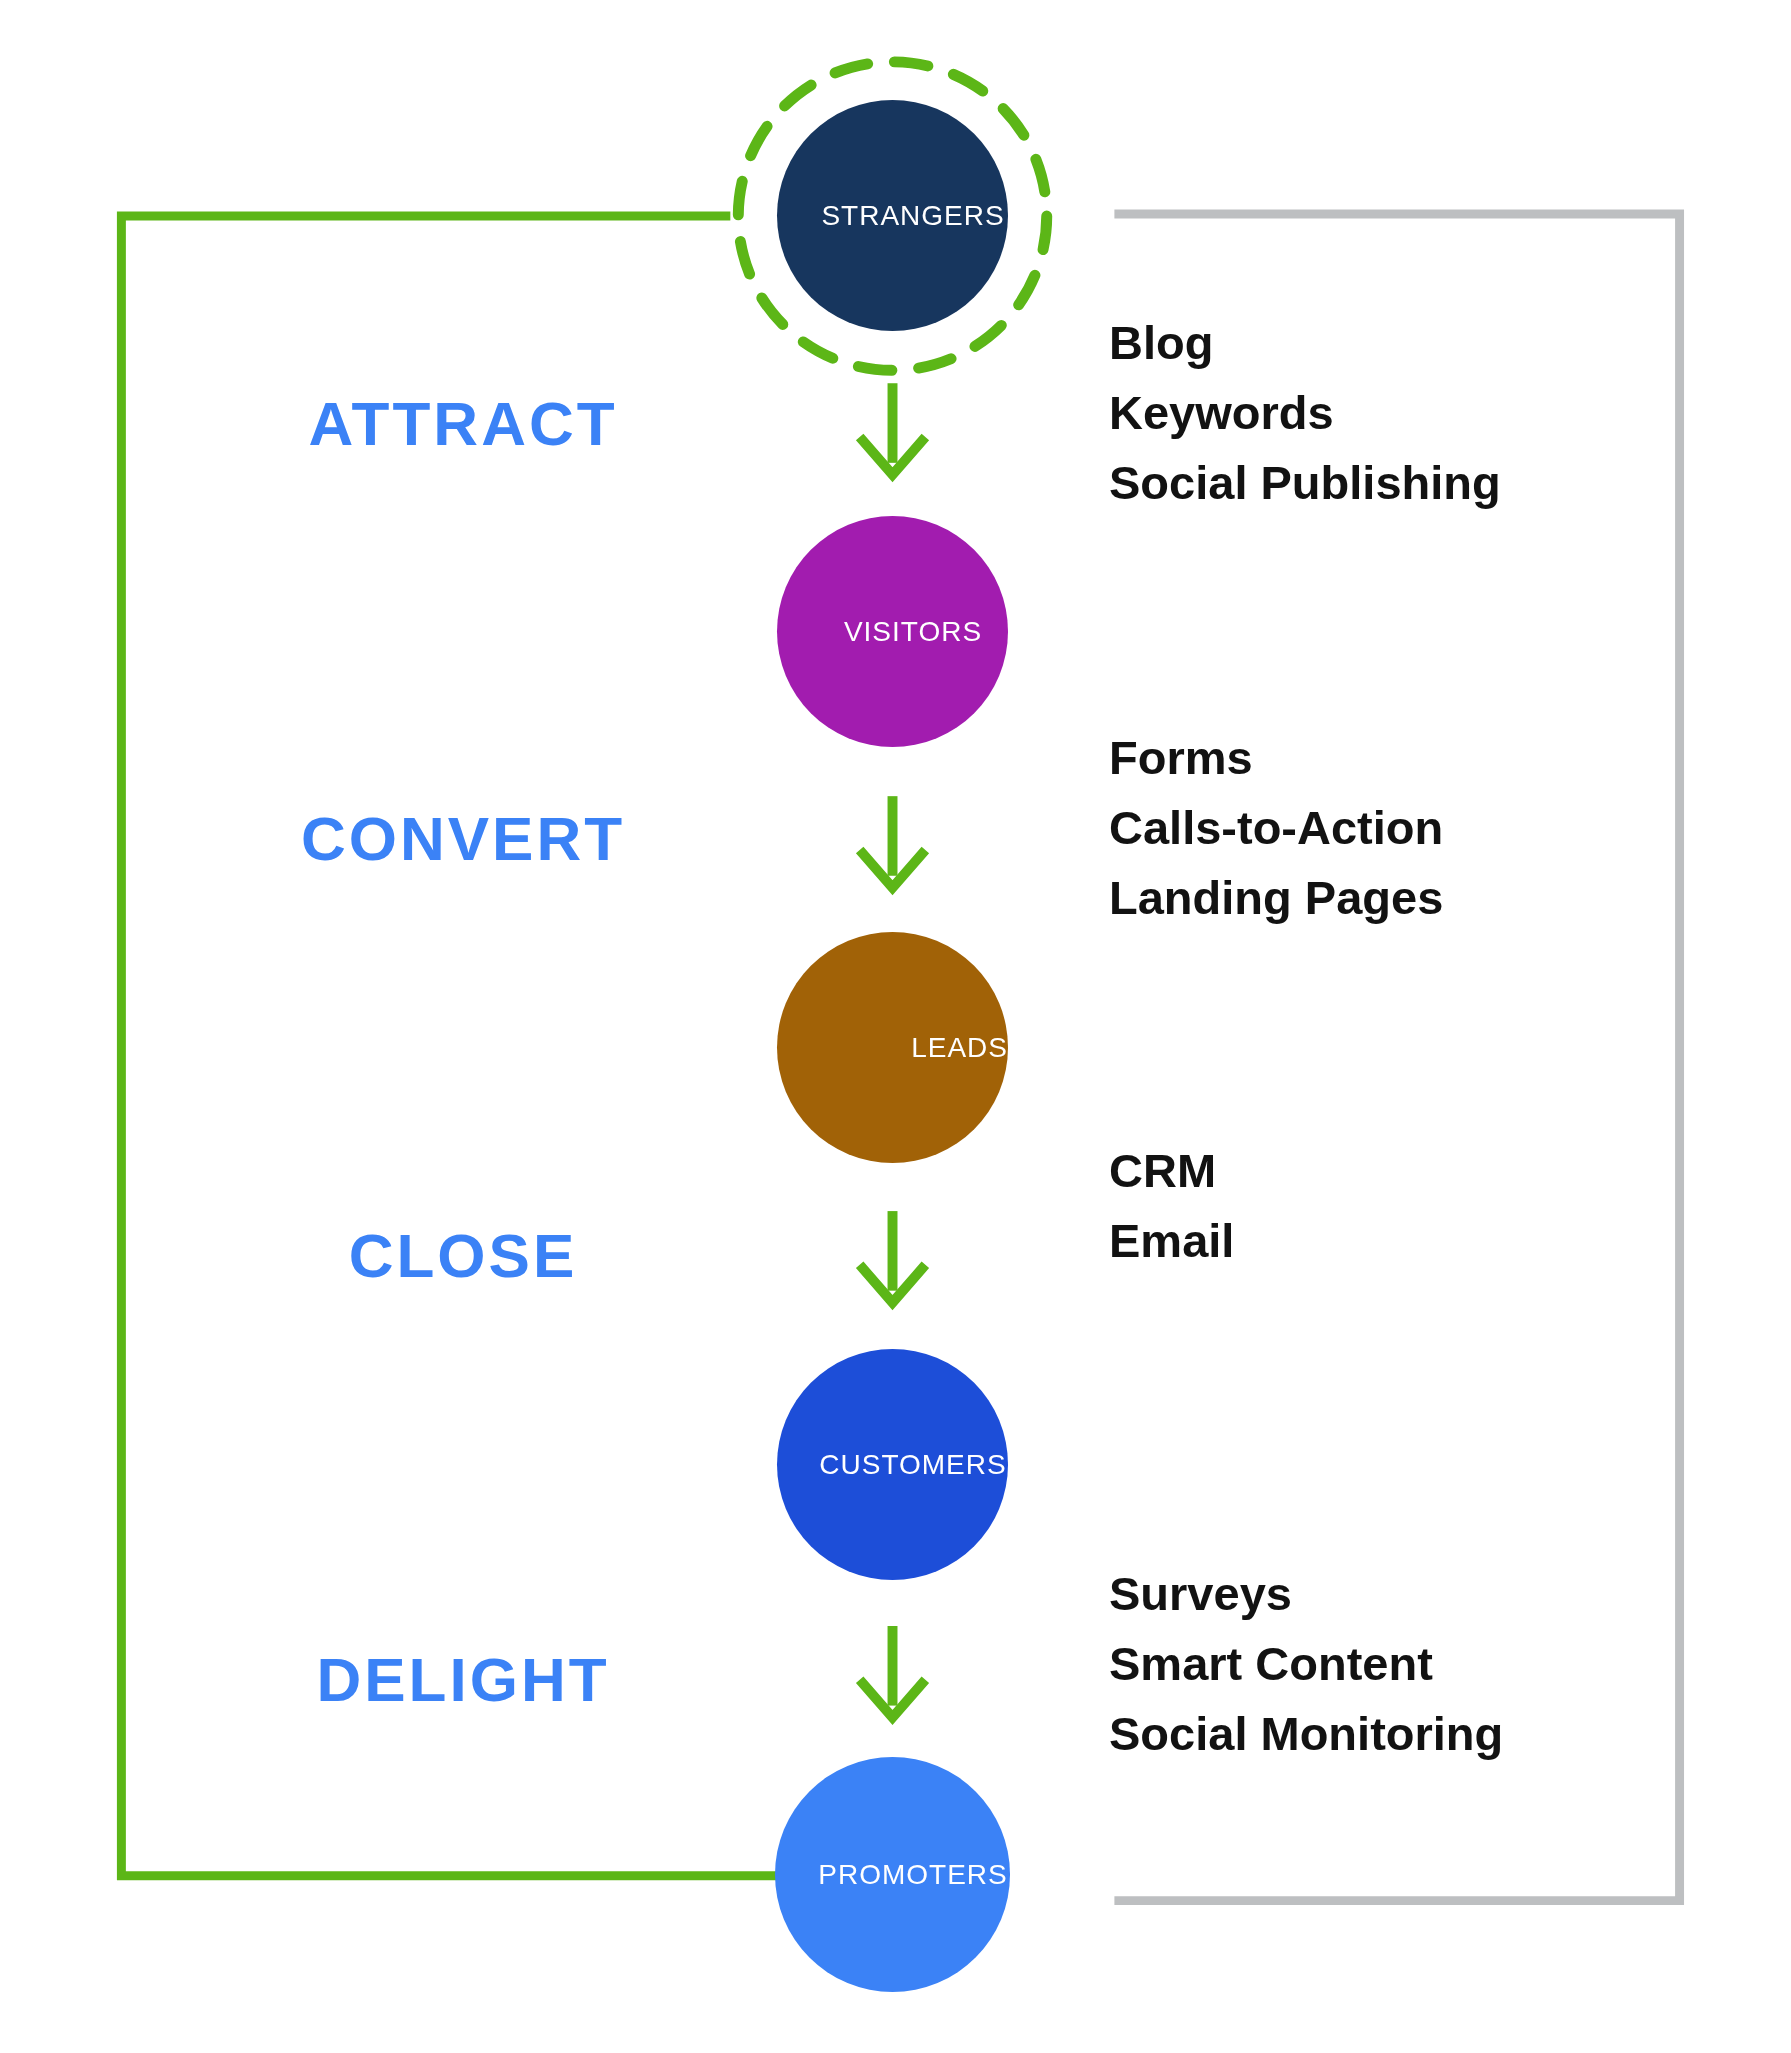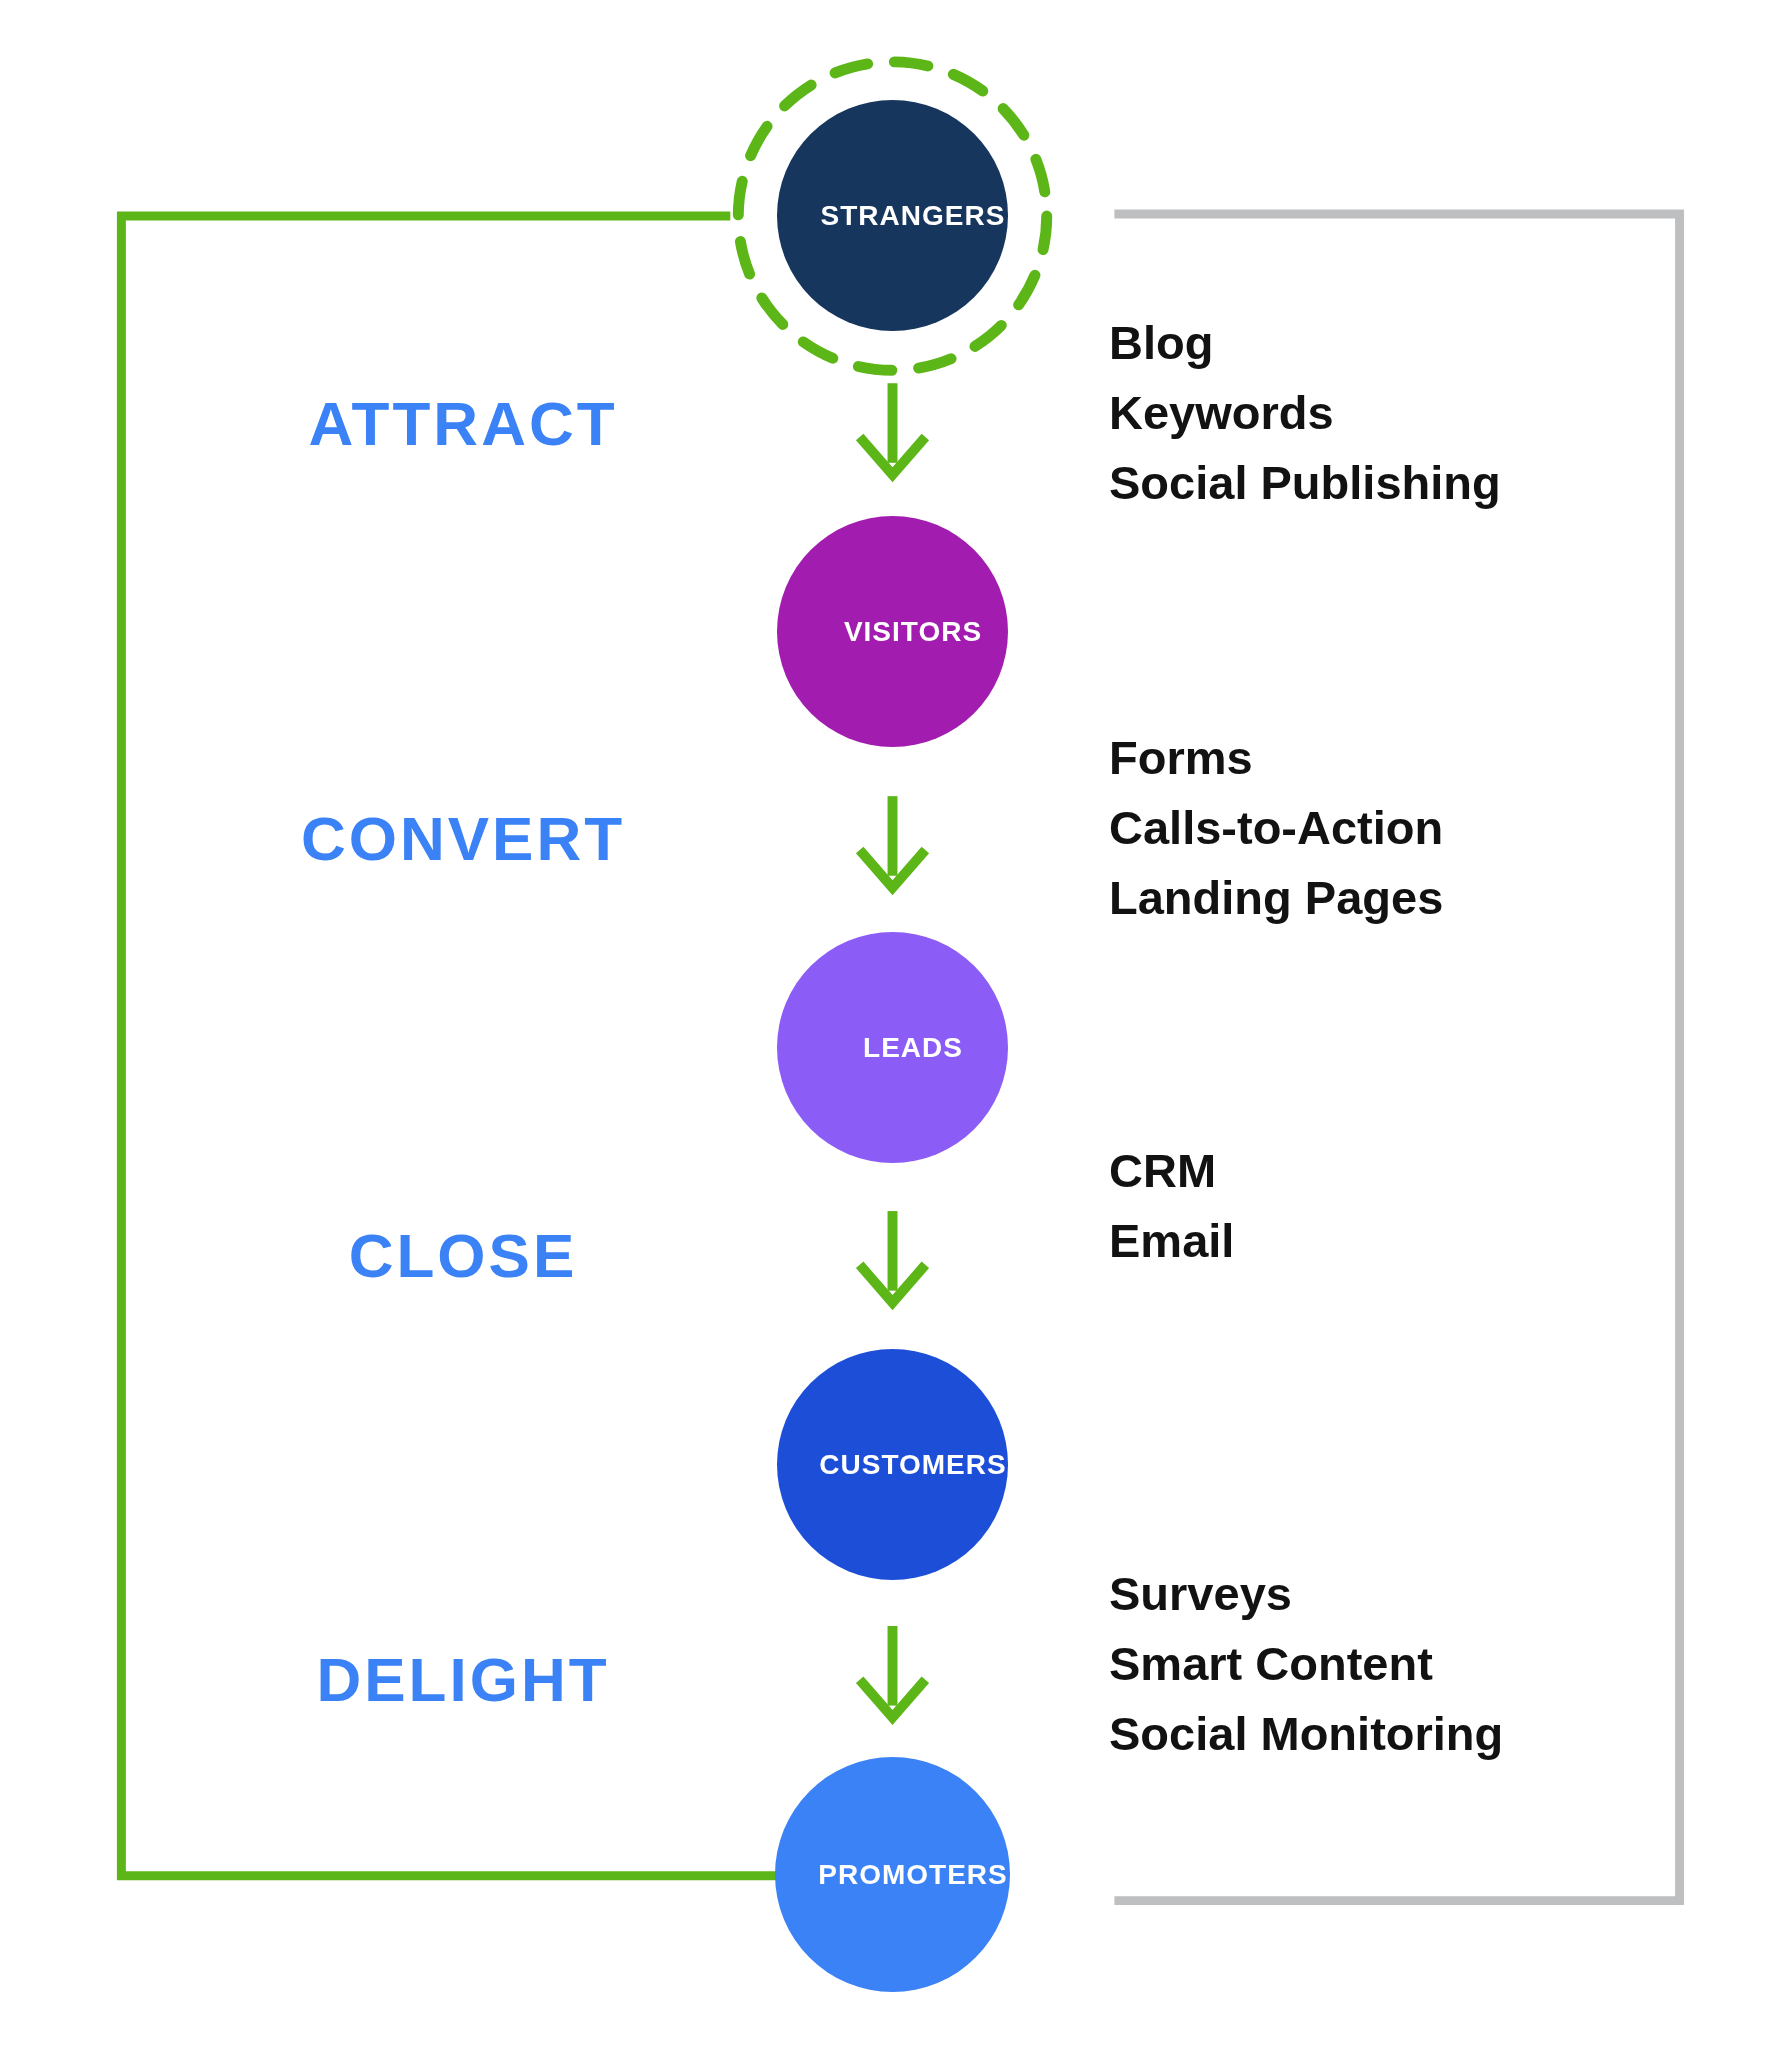--- a/index.html
+++ b/index.html
@@ -14,21 +14,21 @@
   .wires{position:absolute;left:0;top:0;width:1791px;height:2054px;}
   .node{
     position:absolute;
     border-radius:50%;
     display:flex;
     align-items:center;
     justify-content:center;
   }
   .node-label{
     color:#ffffff;
-    font-weight:700;
+    font-weight:400;
     font-size:28px;
     letter-spacing:1px;
     text-align:center;
     margin-left:41px;
   }
   .stage-label{
     position:absolute;
     left:214px;
     width:498px;
     height:80px;
@@ -88,21 +88,21 @@
   </svg>
 
   <div class="node" style="left: 777px; top: 100px; width: 231px; height: 231px; background-color: rgb(23, 54, 94);">
     <span class="node-label">STRANGERS</span>
   </div>
 
   <div class="node" style="left: 777px; top: 516px; width: 231px; height: 231px; background-color: #a21caf;">
     <span class="node-label">VISITORS</span>
   </div>
 
-  <div class="node" style="left: 777px; top: 932px; width: 231px; height: 231px; background-color: #8b5cf6;">
+  <div class="node" style="left: 777px; top: 932px; width: 231px; height: 231px; background-color: #a16207; justify-content: flex-end;">
     <span class="node-label">LEADS</span>
   </div>
 
   <div class="node" style="left: 777px; top: 1349px; width: 231px; height: 231px; background-color: #1d4ed8;">
     <span class="node-label">CUSTOMERS</span>
   </div>
 
   <div class="node" style="left: 775px; top: 1757px; width: 235px; height: 235px; background-color: #3b82f6;">
     <span class="node-label">PROMOTERS</span>
   </div>

